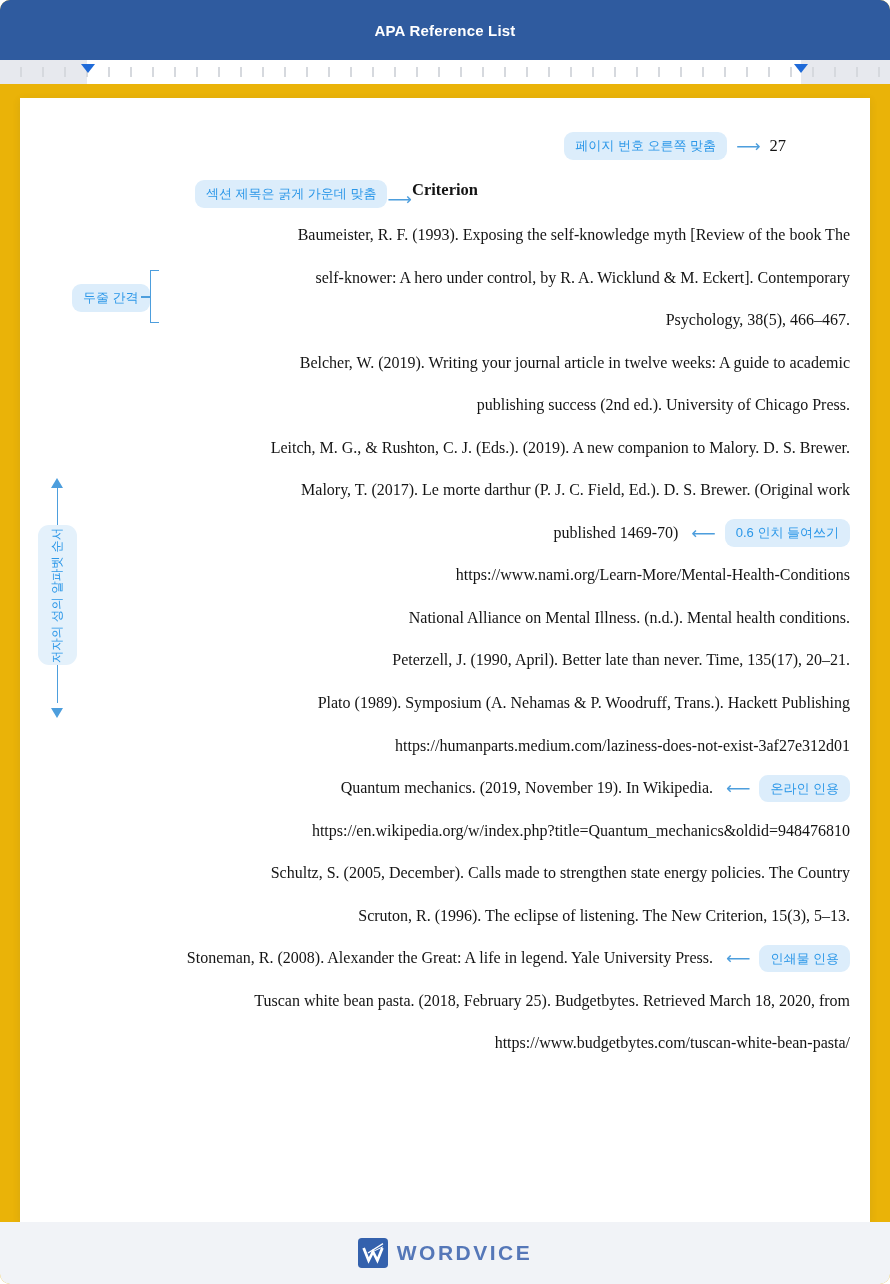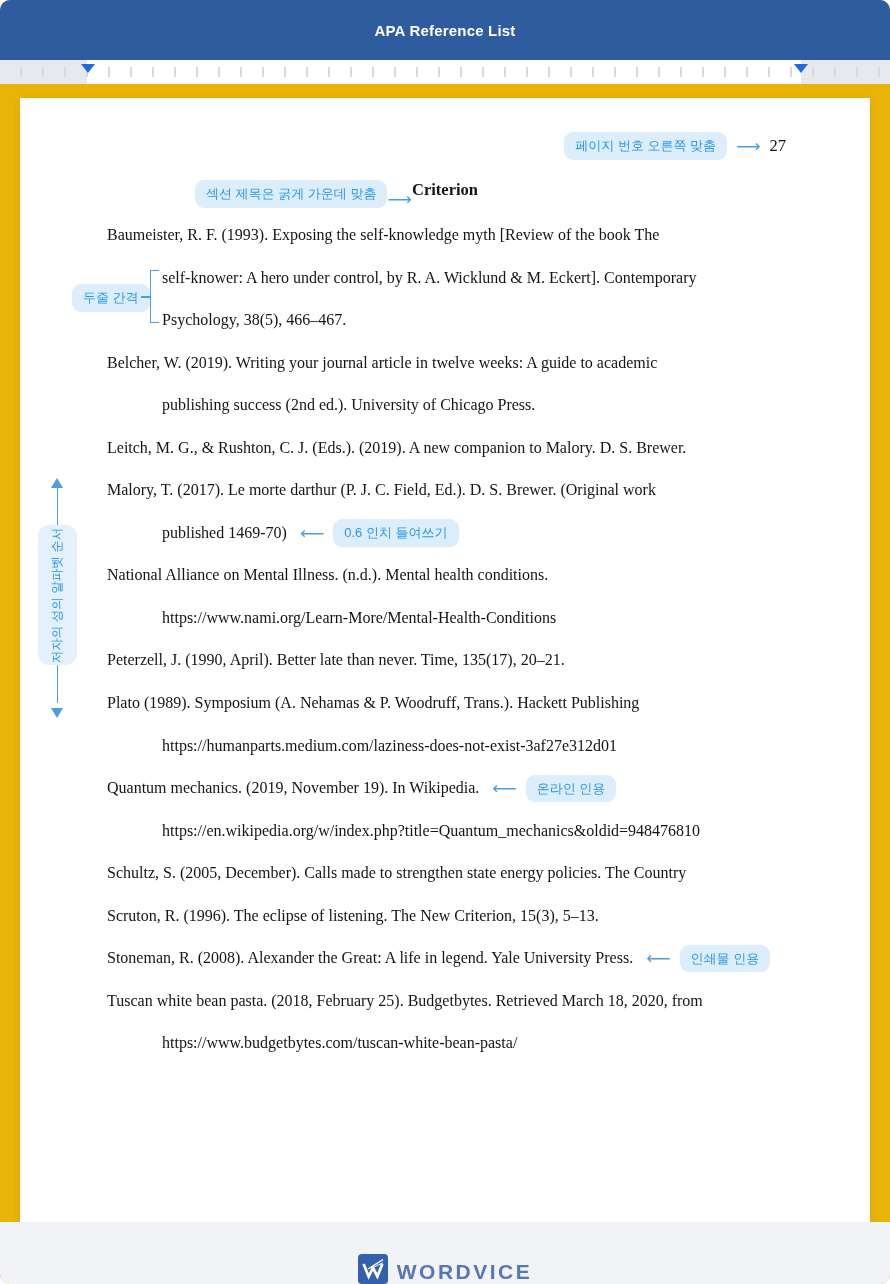--- a/index.html
+++ b/index.html
@@ -68,21 +68,21 @@
     position:absolute; top:80px; left:175px; height:30px;
     display:flex; align-items:flex-end; 
   }
 
   
   .refs {
     position:absolute; top:116px; left:87px; right:20px;
   }
   .ref-line {
     height:42.55px; line-height:42.55px; white-space:nowrap;
-    font-size:16px; display:flex; align-items:center;
+    font-size:16px; display:flex; align-items:center;justify-content:flex-end;
   }
   .ref-line .txt { white-space:pre; }
   .ref-line.indent { padding-left:55px; }
   .ref-line .ann-arrow { margin-left:13px; }
   .ref-line .badge { margin-left:9px; }
 
   
   .ds-badge { position:absolute; left:52px; top:186px; }
   .ds-bracket {
     position:absolute; left:130px; top:172px; width:9px; height:53px;
@@ -104,21 +104,21 @@
     display:flex; align-items:center; justify-content:center;
   }
   .vert-badge span {
     transform:rotate(-90deg); white-space:nowrap;
     color:#2b97e8; font-family:"Liberation Sans", sans-serif; font-size:12.5px; font-weight:500;
   }
 
   
   .footer {
     position:absolute; left:0; top:1222px; width:890px; height:62px;
-    display:flex; align-items:flex-end; justify-content:center; gap:9px;
+    display:flex; align-items:center; justify-content:center; gap:9px;
     background:#f1f3f7;
   }
   .logo-mark { width:30px; height:30px; display:block; }
   .logo-text {
     color:#5577b8; font-size:21px; font-weight:bold; letter-spacing:2.5px;
     font-family:"Liberation Sans", sans-serif;
   }
 </style>
 </head>
 <body>
@@ -172,25 +172,25 @@
           <span class="txt">Leitch, M. G., &amp; Rushton, C. J. (Eds.). (2019). A new companion to Malory. D. S. Brewer.</span>
         </div>
         <div class="ref-line">
           <span class="txt">Malory, T. (2017). Le morte darthur (P. J. C. Field, Ed.). D. S. Brewer. (Original work</span>
         </div>
         <div class="ref-line indent">
           <span class="txt">published 1469-70)</span>
           <span class="ann-arrow">⟵</span>
           <span class="badge">0.6 인치 들여쓰기</span>
         </div>
+        <div class="ref-line indent">
+          <span class="txt">https://www.nami.org/Learn-More/Mental-Health-Conditions</span>
+        </div>
         <div class="ref-line">
           <span class="txt">National Alliance on Mental Illness. (n.d.). Mental health conditions.</span>
-        </div>
-        <div class="ref-line indent">
-          <span class="txt">https://www.nami.org/Learn-More/Mental-Health-Conditions</span>
         </div>
         <div class="ref-line">
           <span class="txt">Peterzell, J. (1990, April). Better late than never. Time, 135(17), 20–21.</span>
         </div>
         <div class="ref-line">
           <span class="txt">Plato (1989). Symposium (A. Nehamas &amp; P. Woodruff, Trans.). Hackett Publishing</span>
         </div>
         <div class="ref-line indent">
           <span class="txt">https://humanparts.medium.com/laziness-does-not-exist-3af27e312d01</span>
         </div>

